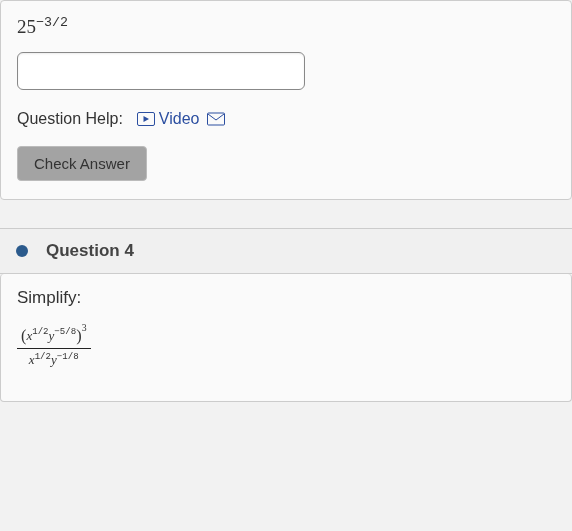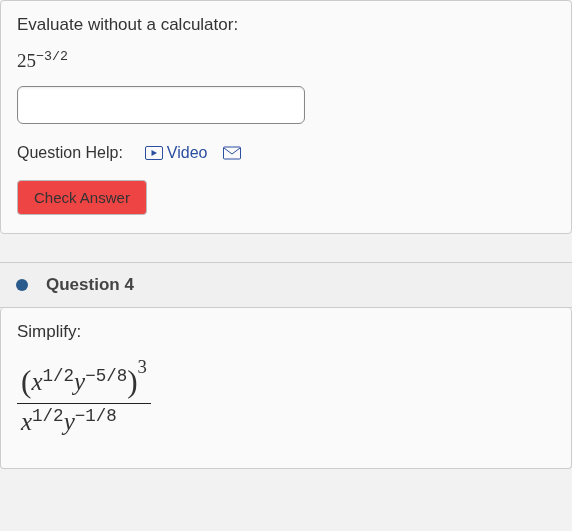--- a/index.html
+++ b/index.html
@@ -24,64 +24,64 @@
 .answer-input {
   width: 288px;
   height: 38px;
   border: 1px solid #888;
   border-radius: 6px;
   padding: 6px 8px;
   font-size: 15px;
   background: #fff;
   box-shadow: inset 0 1px 2px rgba(0,0,0,0.08);
 }
-.help-row { margin-top: 20px; font-size: 16px; color: #333; display: flex; align-items: center; gap: 8px; flex-wrap: wrap; }
+.help-row { margin-top: 20px; font-size: 16px; color: #333; display: flex; align-items: center; gap: 0; flex-wrap: wrap; }
 .help-label { margin-right: 6px; }
 .help-link { color: #2b4ea0; text-decoration: none; display: inline-flex; align-items: center; gap: 4px; cursor: pointer; padding-left: 8px; }
 .icon-box { display: inline-flex; width: 18px; height: 14px; align-items: center; justify-content: center; }
 .check-btn {
   margin-top: 18px;
   padding: 8px 16px;
   font-size: 15px;
   color: #333;
-  background: #ef4444;
+  background: #a3a3a3;
   border: 1px solid #bbb;
   border-radius: 4px;
   cursor: pointer;
 }
 .q-header {
   border-top: 1px solid #ccc;
   border-bottom: 1px solid #ccc;
   background: #f0f0f0;
   padding: 12px 16px;
   display: flex;
   align-items: center;
   gap: 18px;
   margin-top: 28px;
 }
 .q-header .dot { width: 12px; height: 12px; border-radius: 50%; background: #2b5a8c; flex: none; }
 .q-title { font-size: 17px; font-weight: bold; color: #444; }
 .frac {
   display: inline-block;
+  text-align: center;
   font-family: "Times New Roman", serif;
-  font-size: 25px;
+  font-size: 13px;
   vertical-align: middle;
 }
 .frac .num { display: block; padding: 0 4px 2px 4px; border-bottom: 1.2px solid #222; }
 .frac .den { display: block; padding: 2px 4px 0 4px; }
 .italic { font-style: italic; }
 .paren { font-size: 1.25em; vertical-align: -0.08em; }
 .outer-sup { font-size: 0.75em; vertical-align: 0.9em; }
 </style>
 </head>
 <body>
 
 <div class="panel">
   <div class="q-body">
-    <div class="prompt">Evaluate without a calculator:</div>
 
     <div class="math-expr">
       <span>25</span><sup>−3/2</sup>
     </div>
 
     <input type="text" class="answer-input" value="" style="">
 
     <div class="help-row">
       <span class="help-label">Question Help:</span>
 

